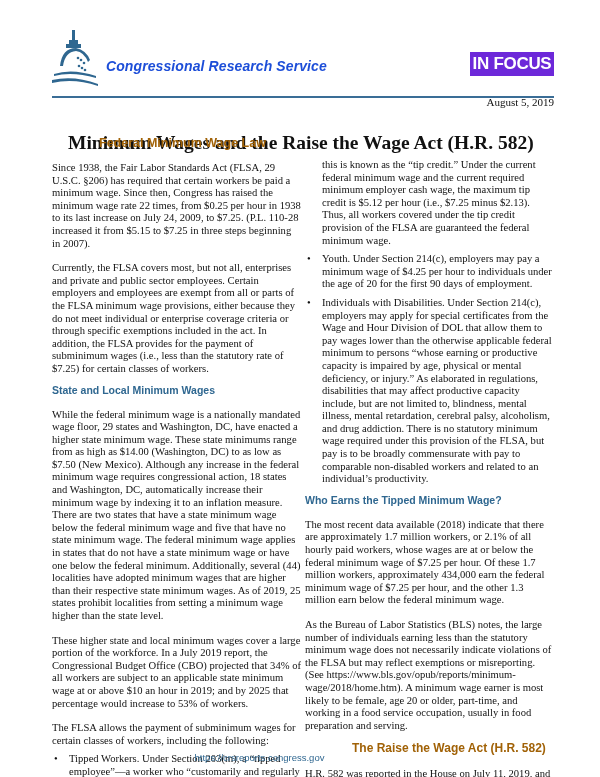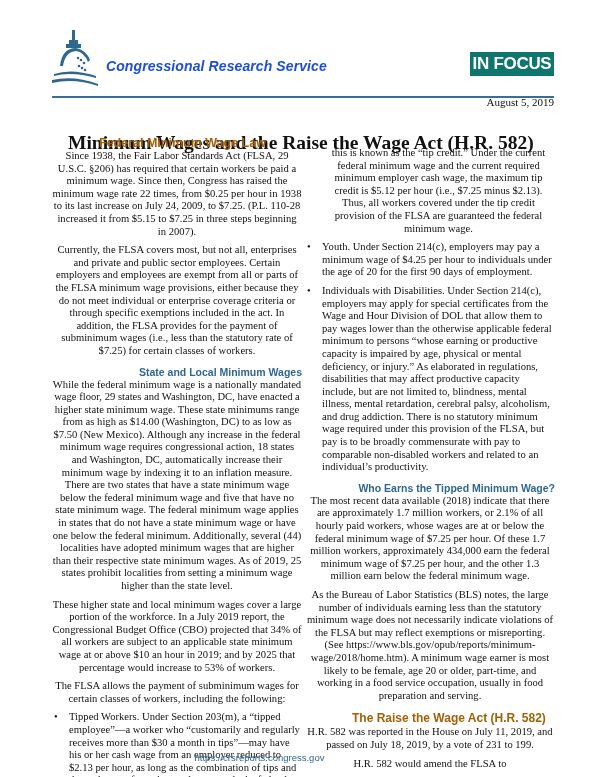--- a/index.html
+++ b/index.html
@@ -4,33 +4,33 @@
 <style>
   html, body { margin: 0; padding: 0; background: #ffffff; }
   body { width: 600px; height: 777px; position: relative; overflow: hidden;
          font-family: "Liberation Serif", "DejaVu Serif", serif; color: #111; }
   .header { position: absolute; left: 52px; top: 24px; width: 502px; height: 80px; }
   .logo-icon { position: absolute; left: 0; top: 4px; width: 48px; height: 60px; }
   .logo-text { position: absolute; left: 54px; top: 34px; }
   .logo-name { font-family: "Liberation Sans", "DejaVu Sans", sans-serif; font-weight: bold; font-style: italic;
                color: #1d4ed8; font-size: 14px; letter-spacing: 0.1px; line-height: 16px; }
   .logo-tag { font-family: "Liberation Sans", "DejaVu Sans", sans-serif; color: #3a6d96; font-size: 9.5px; line-height: 12px; }
-  .in-focus { position: absolute; right: 0; top: 28px; width: 84px; height: 24px; background: #0f766e; color: #fff;
+  .in-focus { position: absolute; right: 0; top: 28px; width: 84px; height: 24px; background: #6d28d9; color: #fff;
               font-family: "Liberation Sans", "DejaVu Sans", sans-serif; font-weight: bold; font-size: 17px;
               line-height: 24px; text-align: center; letter-spacing: -0.3px; }
   .header-rule { position: absolute; left: 0; top: 72px; width: 502px; height: 1.5px; background: #3a6d96; }
   .date { position: absolute; right: 46px; top: 96px; font-size: 11px; }
   .title { position: absolute; left: 52px; top: 116px; font-size: 19.5px; font-weight: bold; margin: 16px; white-space: nowrap; }
   .col { position: absolute; top: 136px; width: 250px; font-size: 10.6px; line-height: 12.6px; }
   .col.left { left: 52px; }
   .col.right { left: 305px; top: 147px; }
   .h2 { font-family: "Liberation Sans", "DejaVu Sans", sans-serif; font-weight: bold; color: #a16207; font-size: 12.5px; line-height: 14px; margin: 0; padding-left: 47px; }
   .h2.big { font-size: 12px; line-height: 16px; }
-  .h3 { font-family: "Liberation Sans", "DejaVu Sans", sans-serif; font-weight: bold; color: #2f6790; font-size: 10.5px; line-height: 13px; margin: 0; text-align: right; }
-  p { margin: 0 0 6px 0; text-align: center; }
+  .h3 { font-family: "Liberation Sans", "DejaVu Sans", sans-serif; font-weight: bold; color: #2f6790; font-size: 10.5px; line-height: 13px; margin: 0; }
+  p { margin: 12px 0 6px 0; }
   .sec { margin-top: 8px; }
   ul { list-style: none; margin: 0 0 6px 0; padding: 0; }
   li { position: relative; padding-left: 17px; margin-bottom: 6px; }
   li .bullet { position: absolute; left: 2px; top: 0; }
   .cont { padding-left: 17px; }
   .footer { position: absolute; left: 0; top: 752px; width: 519px; text-align: center;
             font-family: "Liberation Sans", "DejaVu Sans", sans-serif; font-size: 9.5px; color: #2f6790; }
 </style>
 </head>
 <body>

